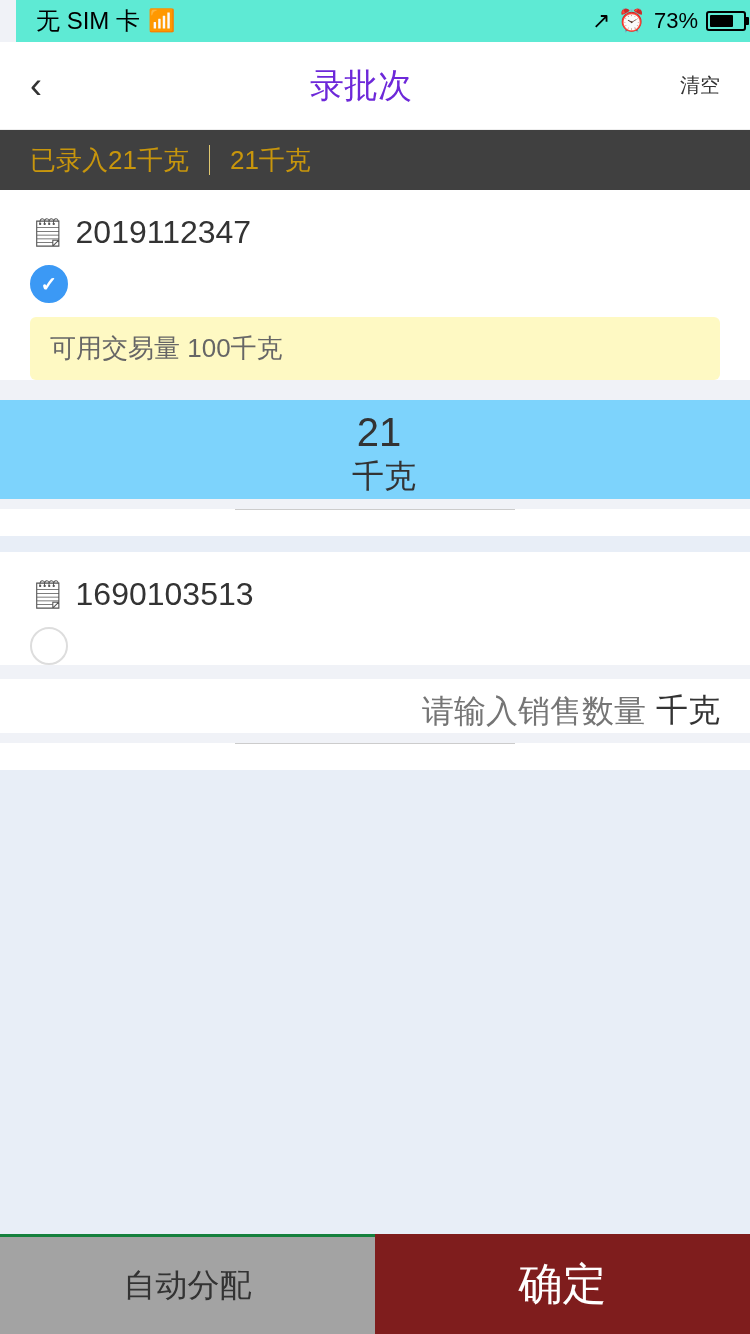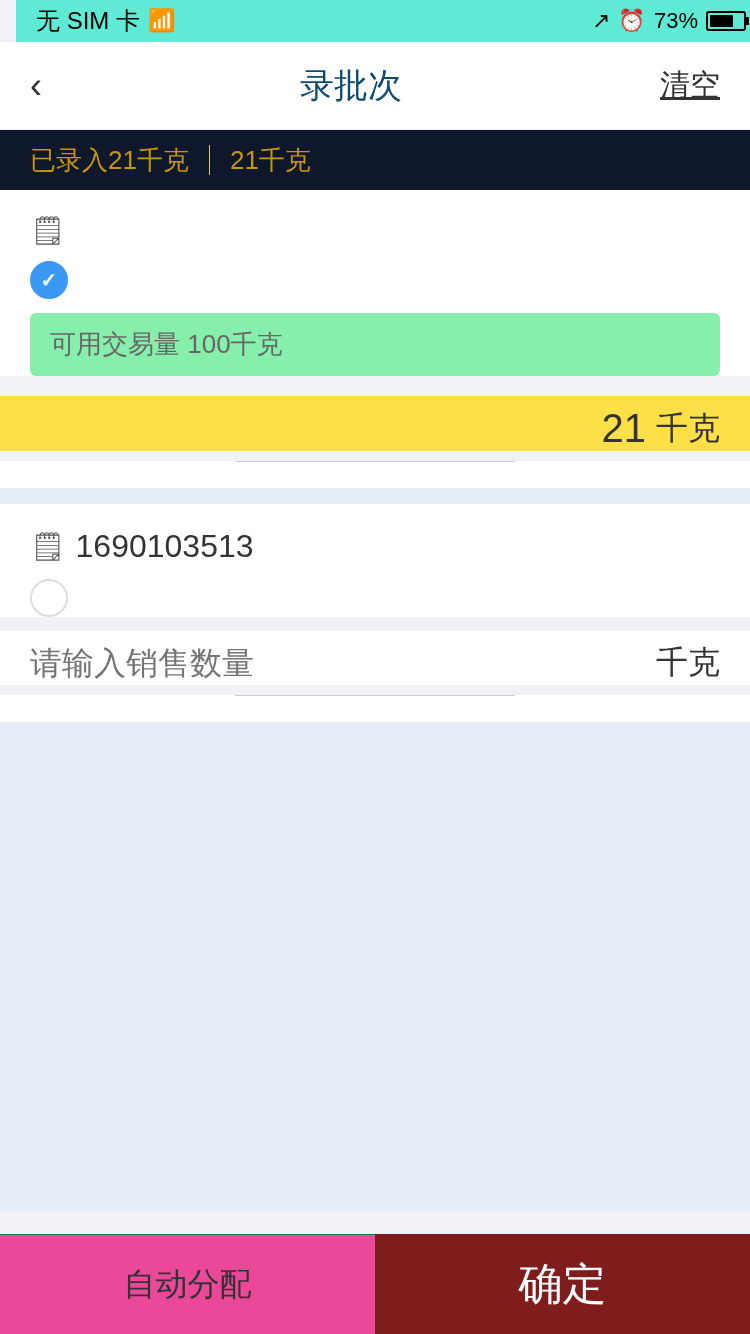--- a/index.html
+++ b/index.html
@@ -86,34 +86,33 @@
       border-bottom: 1px solid #eee;
     }
     .nav-back {
       font-size: 36px;
       color: #333;
       cursor: pointer;
     }
     .nav-title {
       font-size: 34px;
       font-weight: 500;
-      color: #0c4a6e;
+      color: #6d28d9;
     }
     .nav-clear {
-      font-size: 30px;
+      font-size: 20px;
       color: #333;
       cursor: pointer;
-      text-decoration: underline;
     }
 
     
     .summary-bar {
       width: 750px;
       height: 60px;
-      background: #0f172a;
+      background: #404040;
       display: flex;
       align-items: center;
       padding: 0 30px;
       gap: 20px;
     }
     .summary-label {
       font-size: 26px;
       color: #c8960c;
     }
     .summary-divider {
@@ -175,35 +174,36 @@
       color: #fff;
       font-size: 20px;
       font-weight: bold;
     }
     .batch-date {
       font-size: 28px;
       color: #333;
     }
 
     .avail-box {
-      background: #86efac;
+      background: #fef9c3;
       border-radius: 6px;
       padding: 14px 20px;
       margin-bottom: 20px;
       font-size: 26px;
       color: #666;
     }
 
     
     .qty-row {
       display: flex;
       align-items: center;
       justify-content: flex-end;
-      padding: 10px 30px 0 30px;
-      background: #fde047;
+      padding: 10px 22px 0 30px;
+      background: #7dd3fc;
+      flex-direction: column;
     }
     .qty-value {
       font-size: 40px;
       color: #333;
       font-weight: 400;
     }
     .qty-unit {
       font-size: 32px;
       color: #333;
       margin-left: 10px;
@@ -226,20 +226,21 @@
     .input-row {
       display: flex;
       align-items: center;
       justify-content: flex-end;
       padding: 10px 30px 0 30px;
       background: #fff;
     }
     .qty-input {
       font-size: 32px;
       color: #3b82f6;
+      text-align: right;
       border: none;
       outline: none;
       background: transparent;
       flex: 1;
     }
     .input-unit {
       font-size: 32px;
       color: #333;
       margin-left: 10px;
     }
@@ -262,29 +263,29 @@
     .bottom-buttons {
       width: 750px;
       height: 100px;
       display: flex;
       position: fixed;
       bottom: 0;
       left: 0;
     }
     .btn-auto {
       flex: 1;
-      background: #ec4899;
+      background: #a3a3a3;
       display: flex;
       align-items: center;
       justify-content: center;
       font-size: 32px;
       color: #333;
       border: none;
       cursor: pointer;
-      border-top: 1px solid #15803d;
+      border-top: 3px solid #15803d;
     }
     .btn-confirm {
       flex: 1;
       background: #7f1d1d;
       display: flex;
       align-items: center;
       justify-content: center;
       font-size: 44px;
       color: #fff;
       border: none;
@@ -318,20 +319,21 @@
 
 <div class="summary-bar">
   <span class="summary-label">已录入21千克</span>
   <div class="summary-divider"></div>
   <span class="summary-value">21千克</span>
 </div>
 
 <div class="card">
   <div class="batch-header">
     <span class="batch-icon">🗒</span>
+    <span class="batch-id">2019112347</span>
   </div>
   <div class="batch-row">
     <div class="radio-circle checked">
       <span class="radio-check">✓</span>
     </div>
   </div>
   <div class="avail-box">可用交易量 100千克</div>
 </div>
 
 <div class="qty-row">

